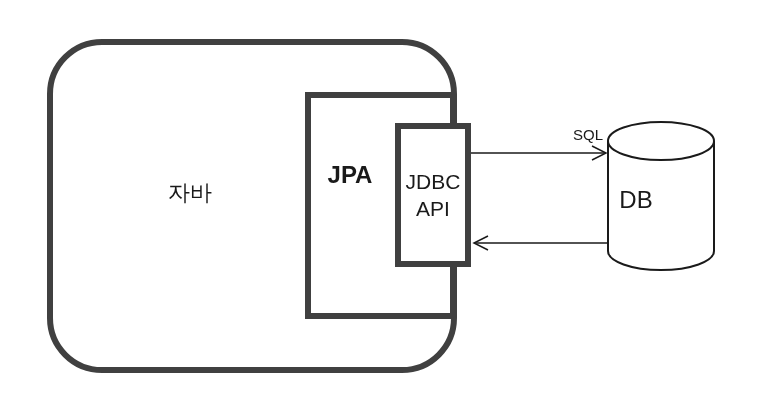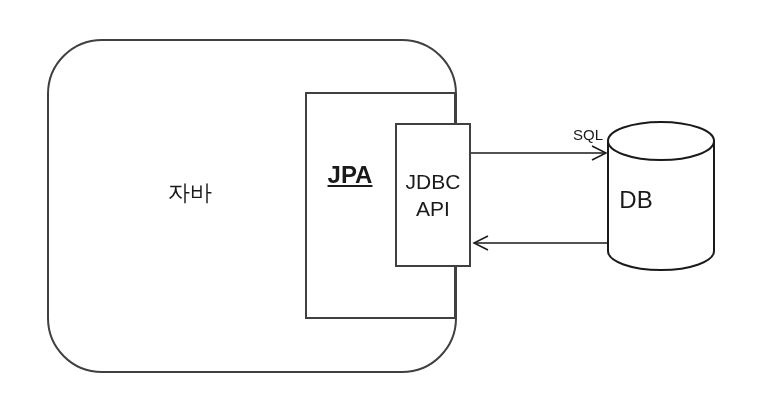--- a/index.html
+++ b/index.html
@@ -12,21 +12,21 @@
     width: 761px;
     height: 418px;
     background: #ffffff;
     overflow: hidden;
     font-family: "Liberation Sans", "DejaVu Sans", sans-serif;
     color: #1a1a1a;
   }
   .box {
     position: absolute;
     box-sizing: border-box;
-    border: 2px solid #404040;
+    border: 6px solid #404040;
     background: #ffffff;
   }
   .app-box {
     left: 47px;
     top: 39px;
     width: 410px;
     height: 334px;
     border-radius: 55px;
     background: transparent;
   }
@@ -54,21 +54,20 @@
     position: absolute;
     left: 305px;
     top: 92px;
     width: 90px;
     height: 166px;
     display: flex;
     align-items: center;
     justify-content: center;
     font-size: 24px;
     font-weight: bold;
-    text-decoration: underline;
   }
   .jdbc-box {
     left: 395px;
     top: 123px;
     width: 76px;
     height: 144px;
     display: flex;
     flex-direction: column;
     align-items: center;
     justify-content: center;

